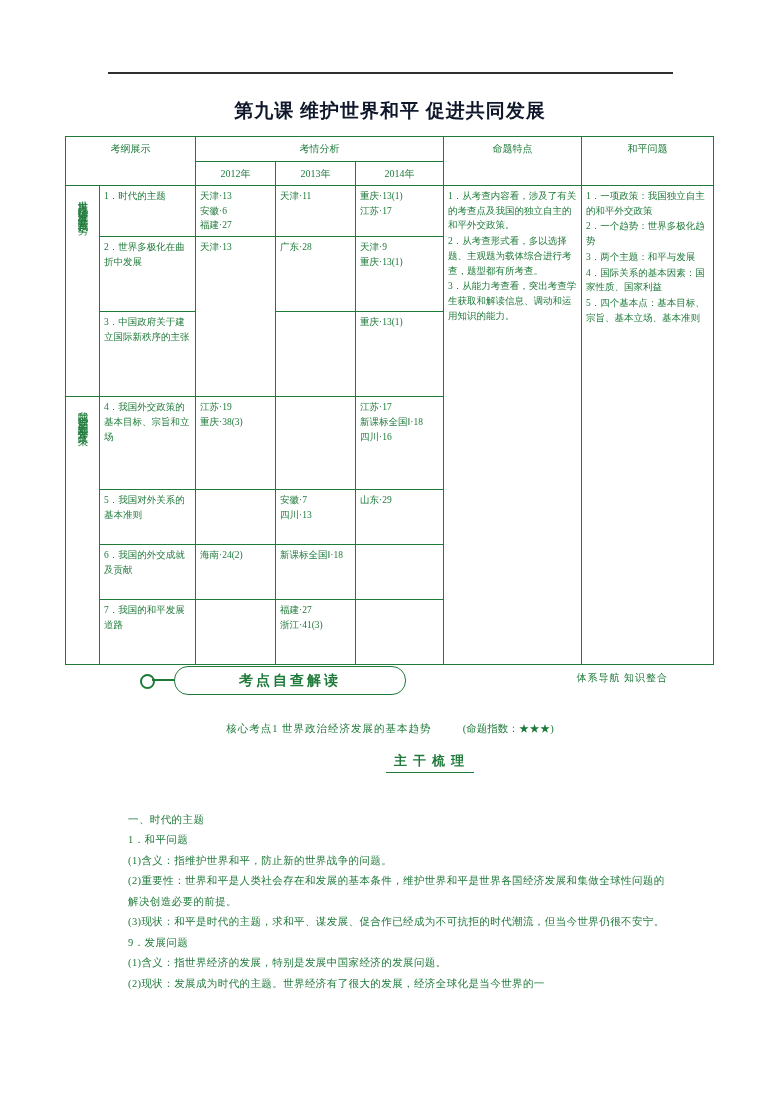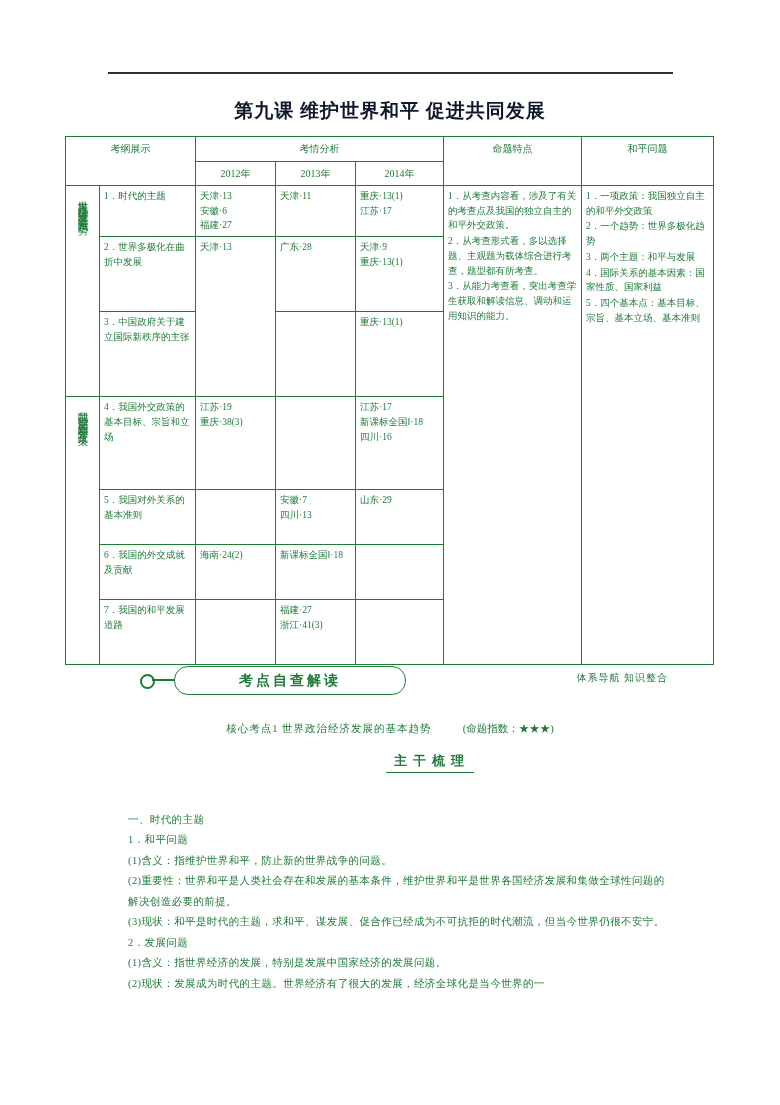--- a/index.html
+++ b/index.html
@@ -305,18 +305,18 @@
   <div class="sub-banner">
     <span class="inner">主干梳理</span>
   </div>
 
   <div class="body-text">
     <p>一、时代的主题</p>
     <p>1．和平问题</p>
     <p>(1)含义：指维护世界和平，防止新的世界战争的问题。</p>
     <p>(2)重要性：世界和平是人类社会存在和发展的基本条件，维护世界和平是世界各国经济发展和集做全球性问题的解决创造必要的前提。</p>
     <p>(3)现状：和平是时代的主题，求和平、谋发展、促合作已经成为不可抗拒的时代潮流，但当今世界仍很不安宁。</p>
-    <p>2．发展问题</p>
+    <p>9．发展问题</p>
     <p>(1)含义：指世界经济的发展，特别是发展中国家经济的发展问题。</p>
     <p>(2)现状：发展成为时代的主题。世界经济有了很大的发展，经济全球化是当今世界的一</p>
   </div>
 
 </div>
 
 </body></html>

